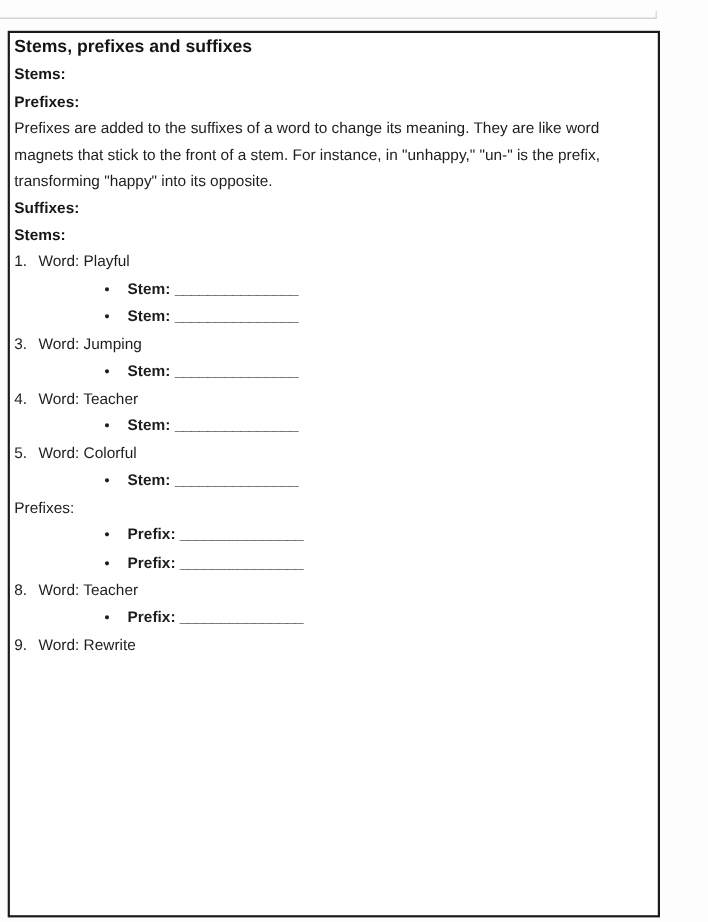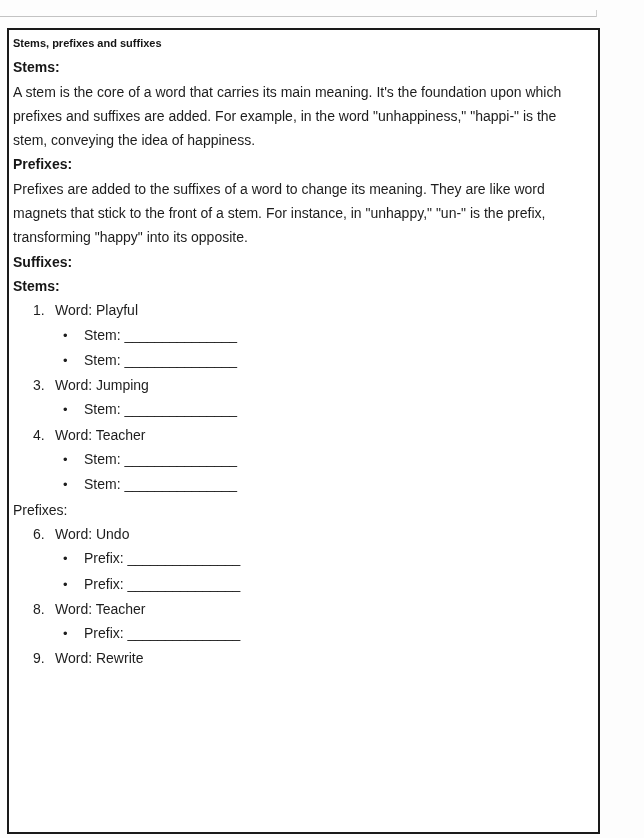--- a/index.html
+++ b/index.html
@@ -42,39 +42,39 @@
     background: #fff;
     padding: 1px 0 0 4px;
     overflow: hidden;
   }
   .line, .para, .heading, .ws-label, .item-row, .blank-row {
     font-size: 14px;
     line-height: 24.3px;
   }
   .doc-title {
     margin: 0;
-    font-size: 11px;
+    font-size: 16px;
     font-weight: bold;
     line-height: 24.3px;
     color: #141414;
   }
   .heading {
     font-weight: bold;
     color: #161616;
   }
   .para {
     white-space: pre-line;
   }
   .ws-label.bold { font-weight: bold; color: #161616; }
-  .item-row { margin-left: 20px; }
+  .item-row { }
   .item-row .num {
     display: inline-block;
     width: 22px;
   }
-  .blank-row { margin-left: 50px; }
+  .blank-row { margin-left: 82px; font-weight: bold; }
   .blank-row .bullet {
     display: inline-block;
     width: 21px;
     font-size: 13px;
   }
   .blank-line {
     letter-spacing: -0.3px;
   }
 </style>
 </head>
@@ -82,23 +82,20 @@
 
 <div class="page-edge-line"></div>
 <div class="page-edge-tick"></div>
 
 <div class="doc-box">
 
   <h1 class="doc-title">Stems, prefixes and suffixes</h1>
 
   <div>
     <div class="heading">Stems:</div>
-    <div class="para">A stem is the core of a word that carries its main meaning. It's the foundation upon which
-prefixes and suffixes are added. For example, in the word "unhappiness," "happi-" is the
-stem, conveying the idea of happiness.</div>
   </div>
 
   <div>
     <div class="heading">Prefixes:</div>
     <div class="para">Prefixes are added to the suffixes of a word to change its meaning. They are like word
 magnets that stick to the front of a stem. For instance, in "unhappy," "un-" is the prefix,
 transforming "happy" into its opposite.</div>
   </div>
 
   <div>
@@ -126,27 +123,27 @@
     <span class="bullet">•</span><span class="blank-label">Stem: </span><span class="blank-line">_______________</span>
   </div>
 
   <div class="item-row">
     <span class="num">4.</span><span class="word">Word: Teacher</span>
   </div>
   <div class="blank-row">
     <span class="bullet">•</span><span class="blank-label">Stem: </span><span class="blank-line">_______________</span>
   </div>
 
+  <div class="item-row">
+    <span class="num">5.</span><span class="word">Word: Colorful</span>
+  </div>
   <div class="blank-row">
     <span class="bullet">•</span><span class="blank-label">Stem: </span><span class="blank-line">_______________</span>
   </div>
 <div class="ws-label">Prefixes:</div>
-  <div class="item-row">
-    <span class="num">6.</span><span class="word">Word: Undo</span>
-  </div>
   <div class="blank-row">
     <span class="bullet">•</span><span class="blank-label">Prefix: </span><span class="blank-line">_______________</span>
   </div>
 
   <div class="blank-row">
     <span class="bullet">•</span><span class="blank-label">Prefix: </span><span class="blank-line">_______________</span>
   </div>
 
   <div class="item-row">
     <span class="num">8.</span><span class="word">Word: Teacher</span>

